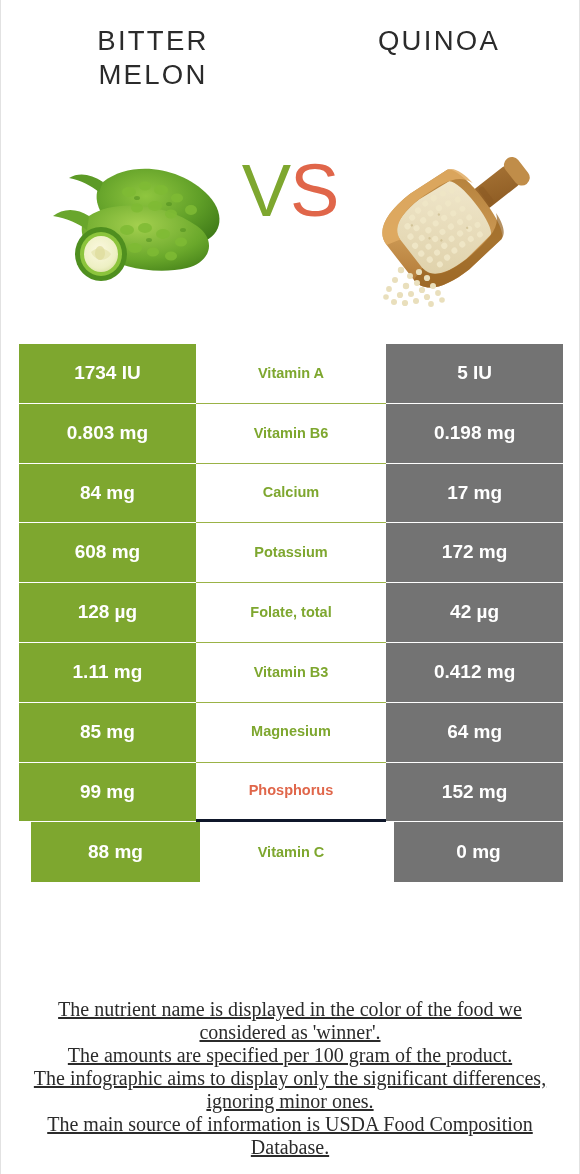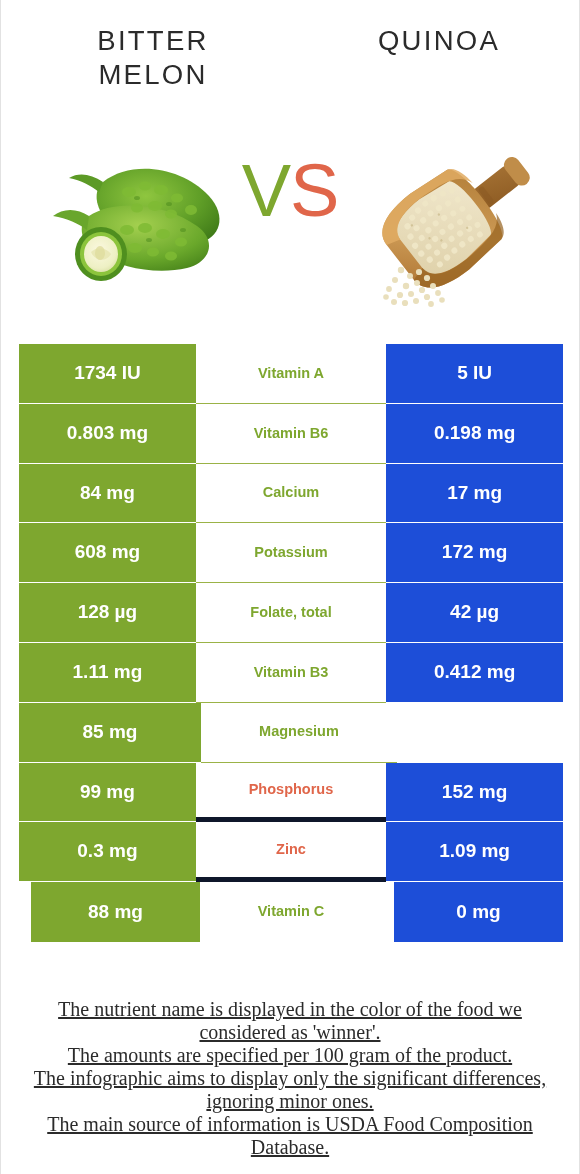--- a/index.html
+++ b/index.html
@@ -93,24 +93,24 @@
     font-weight: 600;
     border-bottom: 1.5px solid #ffffff;
   }
   .cell-mid {
     width: 196px;
     background: #ffffff;
     font-weight: 700;
     font-size: 14.5px;
   }
   .cell-mid.win-left  { color: #7EA72F; border-bottom: 1px solid #9bb347; }
-  .cell-mid.win-right { color: #E0664A; border-bottom: 5px solid #0f172a; }
+  .cell-mid.win-right { color: #E0664A; border-bottom: 3px solid #0f172a; }
   .cell-right {
     width: 182px;
-    background: #1d4ed8;
+    background: #737373;
     color: #ffffff;
     font-weight: 600;
     border-bottom: 1.5px solid #ffffff;
   }
   .row:last-child .cell-left,
   .row:last-child .cell-right { border-bottom: none; margin-left: 12px; }
   .row:last-child .cell-mid   { border-bottom: none; text-align: center; }
 
   
   .footer {
@@ -345,30 +345,26 @@
     <div class="cell cell-right">42 µg</div>
   </div>
   <div class="row">
     <div class="cell cell-left">1.11 mg</div>
     <div class="cell cell-mid win-left">Vitamin B3</div>
     <div class="cell cell-right">0.412 mg</div>
   </div>
   <div class="row">
     <div class="cell cell-left">85 mg</div>
     <div class="cell cell-mid win-left">Magnesium</div>
+    <div class="cell cell-right">64 mg</div>
   </div>
   <div class="row">
     <div class="cell cell-left">99 mg</div>
     <div class="cell cell-mid win-right">Phosphorus</div>
     <div class="cell cell-right">152 mg</div>
-  </div>
-  <div class="row">
-    <div class="cell cell-left">0.3 mg</div>
-    <div class="cell cell-mid win-right">Zinc</div>
-    <div class="cell cell-right">1.09 mg</div>
   </div>
   <div class="row">
     <div class="cell cell-left">88 mg</div>
     <div class="cell cell-mid win-left">Vitamin C</div>
     <div class="cell cell-right">0 mg</div>
   </div>
 </div>
 
 <div class="footer">
   <p>The nutrient name is displayed in the color of the food we considered as 'winner'.</p>

